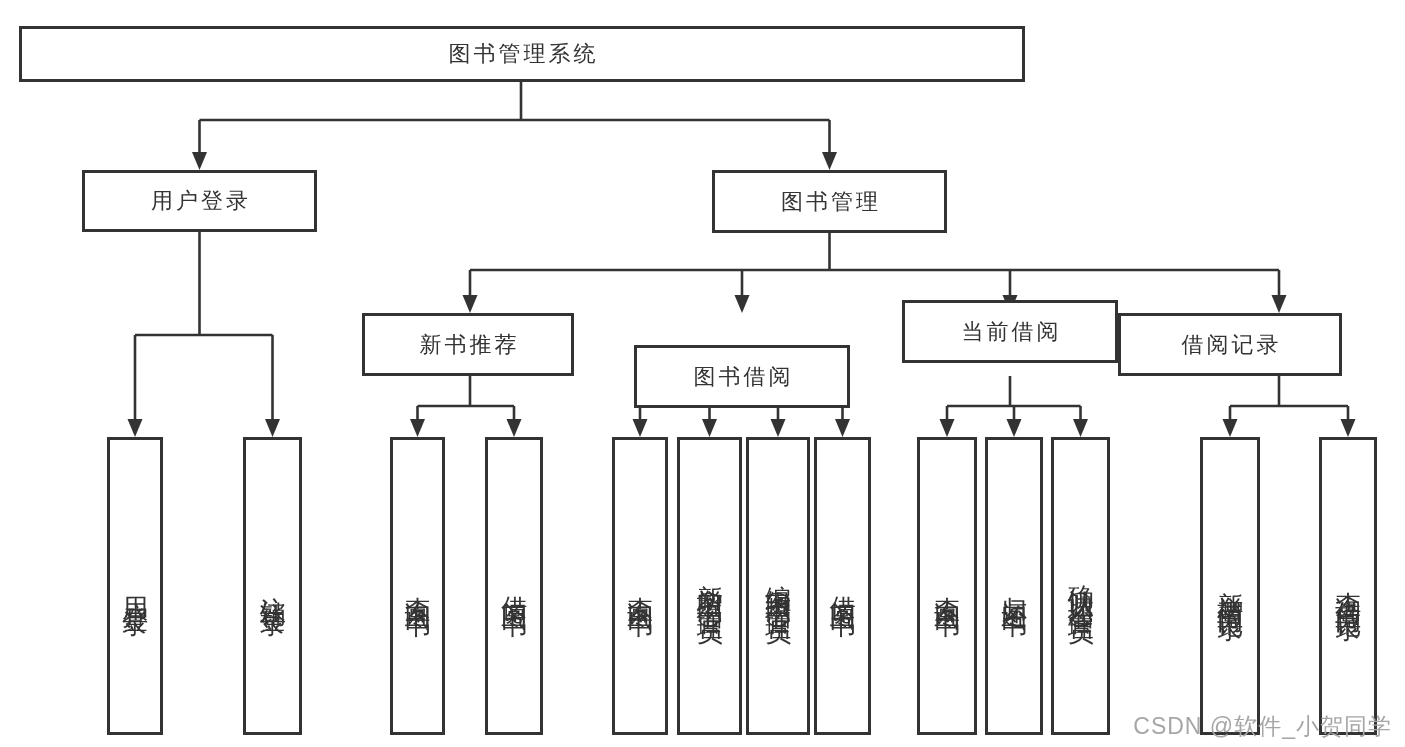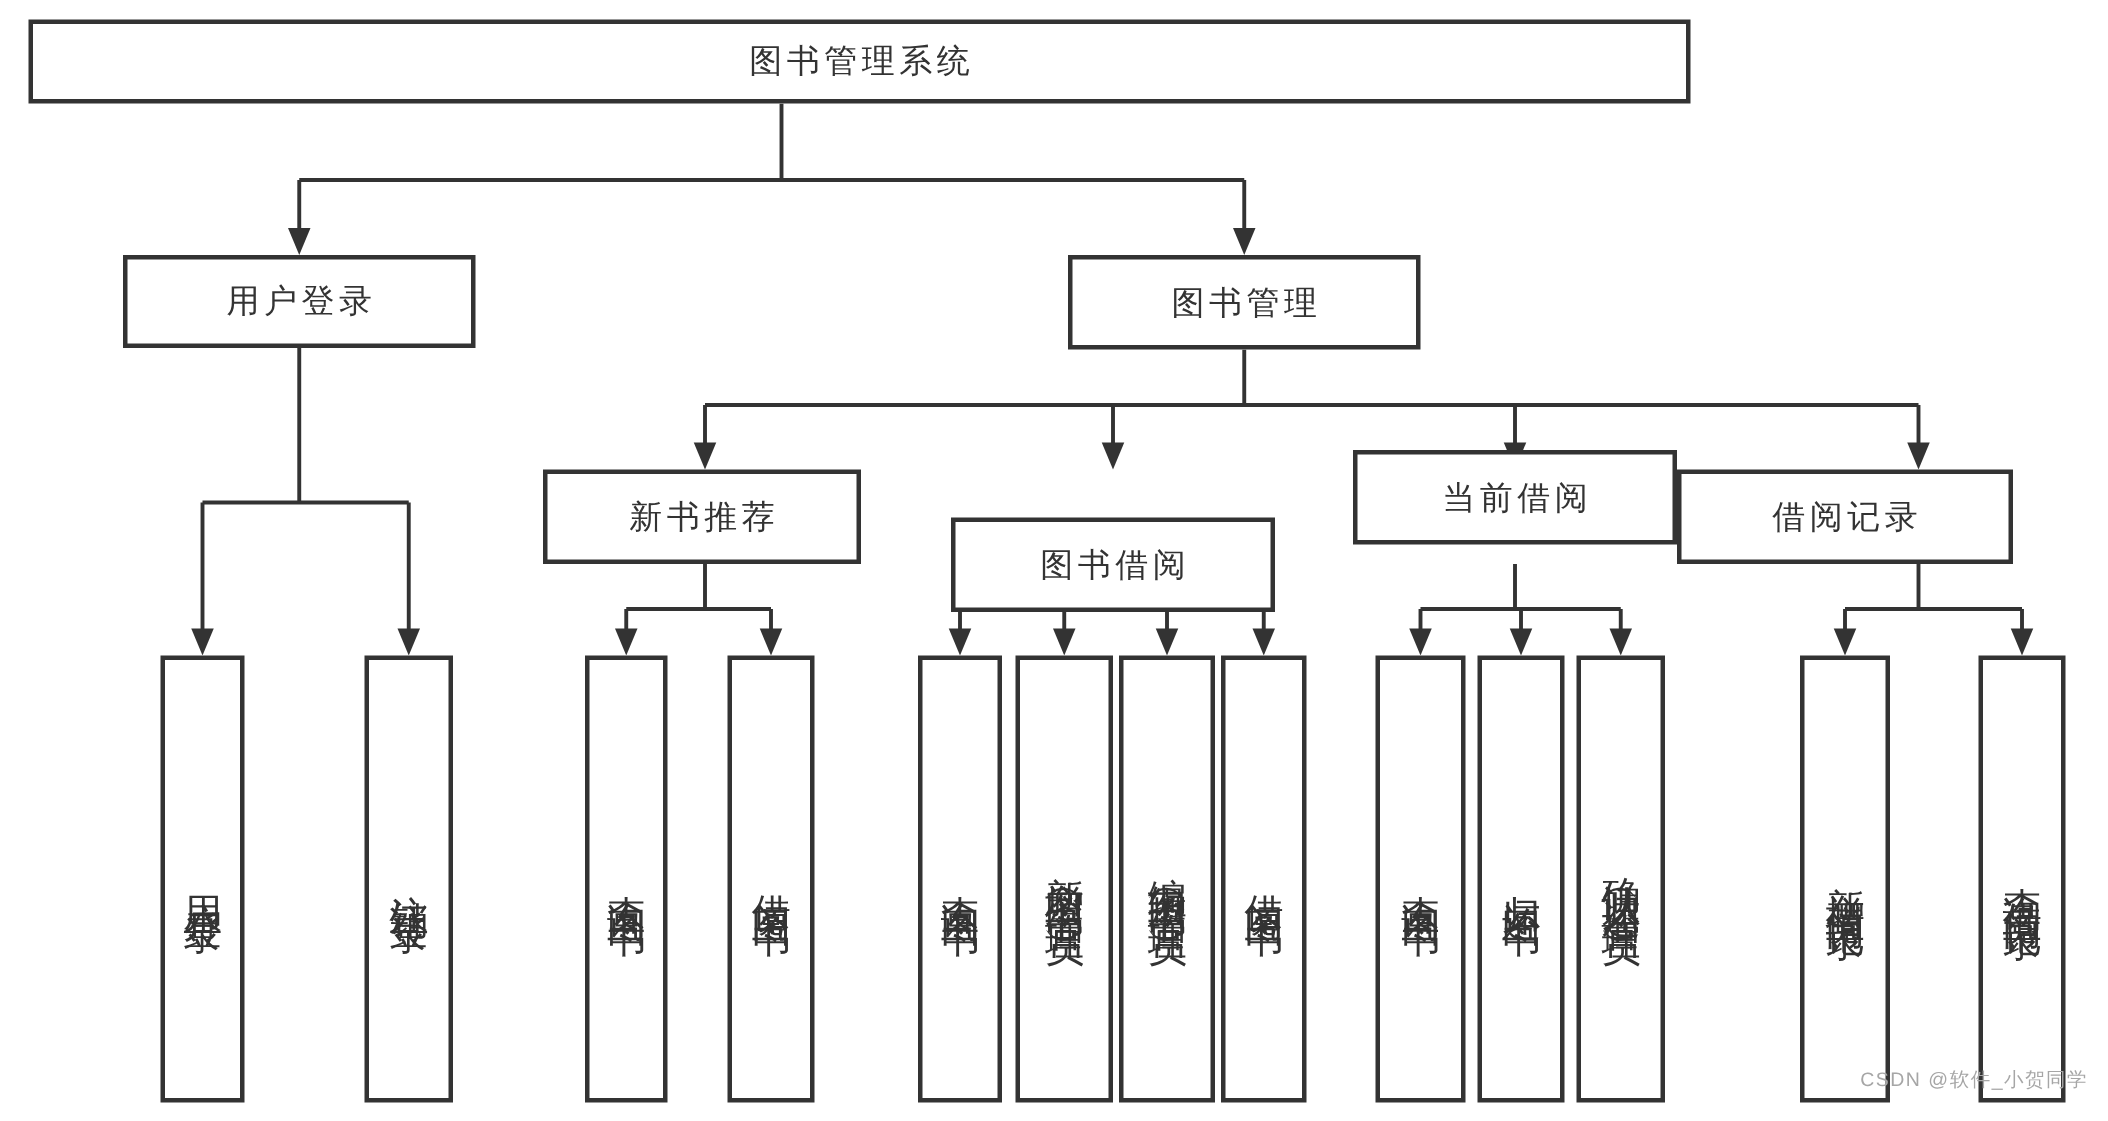--- a/index.html
+++ b/index.html
@@ -45,21 +45,21 @@
     text-orientation: mixed;
     font-size: 26px;
     line-height: 1.05;
     letter-spacing: 5px;
     white-space: nowrap;
   }
   .watermark {
     position: absolute;
     right: 13px;
     top: 711px;
-    font-size: 13px;
+    font-size: 23px;
     letter-spacing: 1px;
     color: var(--wm);
     z-index: 5;
     white-space: nowrap;
   }
 </style>
 </head>
 <body>
 
 <div class="stage">
@@ -112,21 +112,21 @@
       <polygon points="702,419 717,419 709.5,437" fill="#333333"></polygon>
       <polygon points="770.5,419 785.5,419 778,437" fill="#333333"></polygon>
       <polygon points="835,419 850,419 842.5,437" fill="#333333"></polygon>
       <polygon points="939.5,419 954.5,419 947,437" fill="#333333"></polygon>
       <polygon points="1006.5,419 1021.5,419 1014,437" fill="#333333"></polygon>
       <polygon points="1073,419 1088,419 1080.5,437" fill="#333333"></polygon>
       <polygon points="1222.5,419 1237.5,419 1230,437" fill="#333333"></polygon>
       <polygon points="1340.5,419 1355.5,419 1348,437" fill="#333333"></polygon>
     </svg>
 
-  <div class="box" style="left:19px; top:13px; width:1108px; height:56px;">
+  <div class="box" style="left:19px; top:26px; width:1006px; height:56px;">
     <span class="h-label">图书管理系统</span>
   </div>
 
   <div class="box" style="left:82px; top:170px; width:235px; height:62px;">
     <span class="h-label">用户登录</span>
   </div>
   <div class="box" style="left:712px; top:170px; width:235px; height:63px;">
     <span class="h-label">图书管理</span>
   </div>
 

